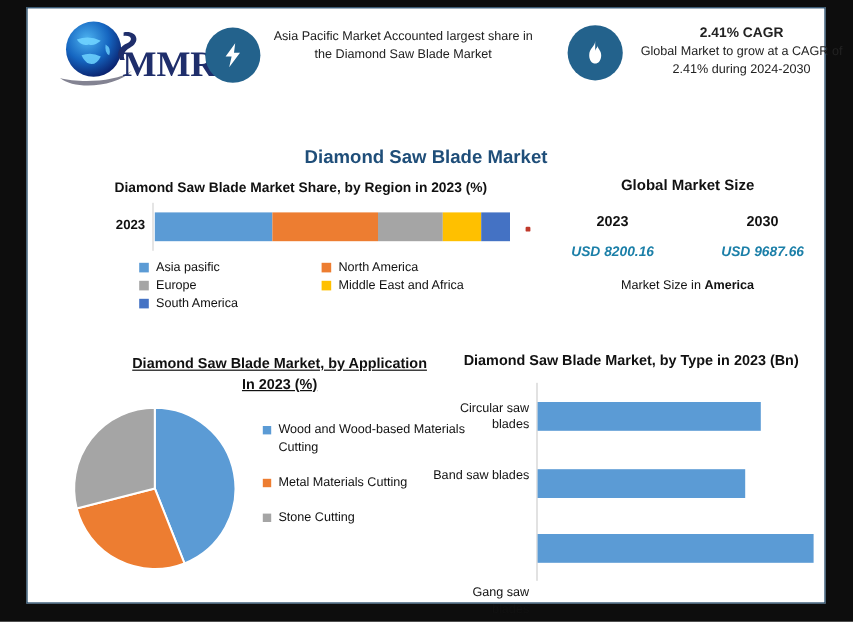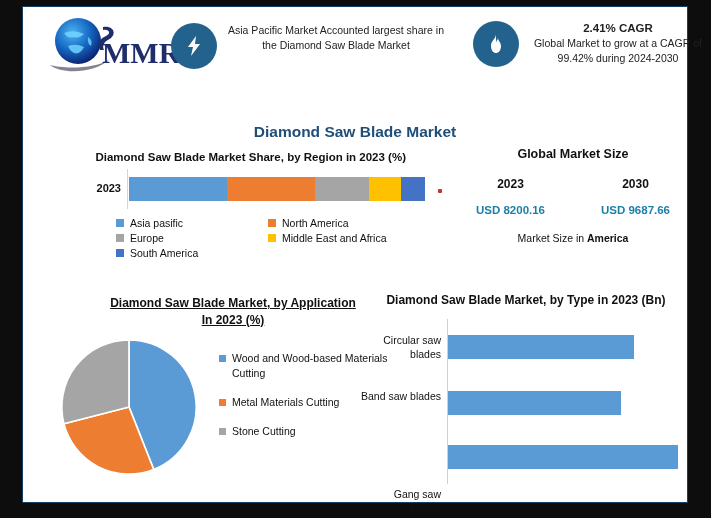--- a/index.html
+++ b/index.html
@@ -71,21 +71,21 @@
     row-gap:3px;
   }
   .lg{display:flex;align-items:center;font-size:10.5px;color:#111;padding-left:41px;}
   .lg i{width:8px;height:8px;display:inline-block;margin-right:6px;flex:0 0 auto;}
 
   
   .gms{position:absolute;left:425px;top:140px;width:250px;text-align:center;}
   .gms-title{font-size:12.5px;font-weight:bold;color:#111;}
   .gms-years{display:flex;justify-content:space-around;margin-top:16px;}
   .gms-years div{font-size:12px;font-weight:bold;color:#111;width:110px;}
-  .gms-vals{display:flex;justify-content:space-around;margin-top:13px;}
+  .gms-vals{display:flex;justify-content:space-around;margin-top:13px;font-style:italic;}
   .gms-vals div{font-size:11.5px;font-weight:bold;color:#1b7fa8;width:110px;}
   .gms-foot{margin-top:16px;font-size:10.5px;color:#111;}
   .gms-foot b{font-weight:bold;}
 
   
   .app-block{position:absolute;left:30px;top:288px;width:360px;}
   .app-title{text-align:center;font-size:12px;font-weight:bold;color:#111;
     line-height:17px;width:250px;margin:0 auto;text-decoration:underline;}
   .pie-wrap{position:relative;margin-top:8px;height:150px;}
   .pie{position:absolute;left:6px;top:0;width:140px;height:140px;}
@@ -146,21 +146,21 @@
       </div>
 
       <div class="hdr-item" id="hdr-cagr">
         <div class="hdr-icon">
           <svg width="26" height="26" viewBox="0 0 26 26">
             <path d="M13 3 C13 8 8 9 8 15 C8 19.5 10.5 22 13 22 C15.5 22 18 19.5 18 15 C18 11 15 10 15 7 C15 9 13 9.5 13 12 C13 9 13 6 13 3Z" fill="#ffffff"></path>
           </svg>
         </div>
         <div class="hdr-text">
           <span class="bold">2.41% CAGR</span>
-          <span>Global Market to grow at a CAGR of 99.42% during 2024-2030</span>
+          <span>Global Market to grow at a CAGR of 2.41% during 2024-2030</span>
         </div>
       </div>
     </div>
 
     <div class="main-title">Diamond Saw Blade Market</div>
 
     <div class="region-block">
       <div class="region-title">Diamond Saw Blade Market Share, by Region in 2023 (%)</div>
 
       <div class="bar-row">

